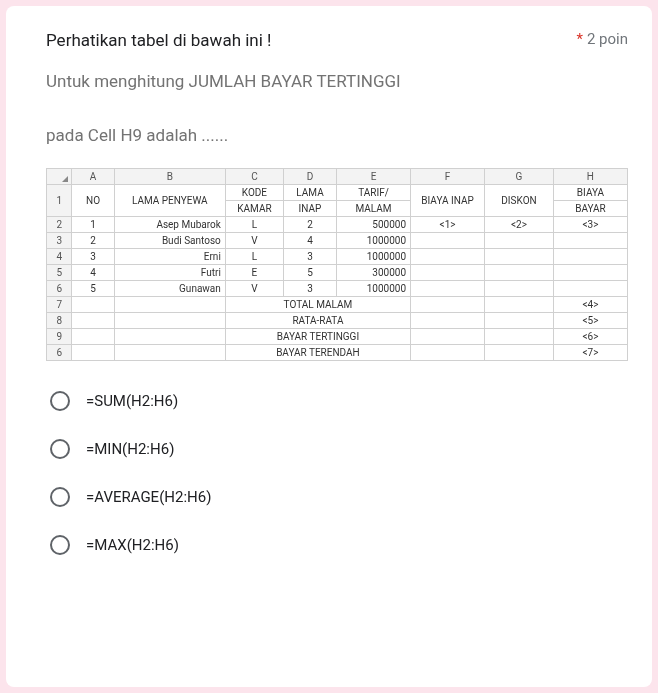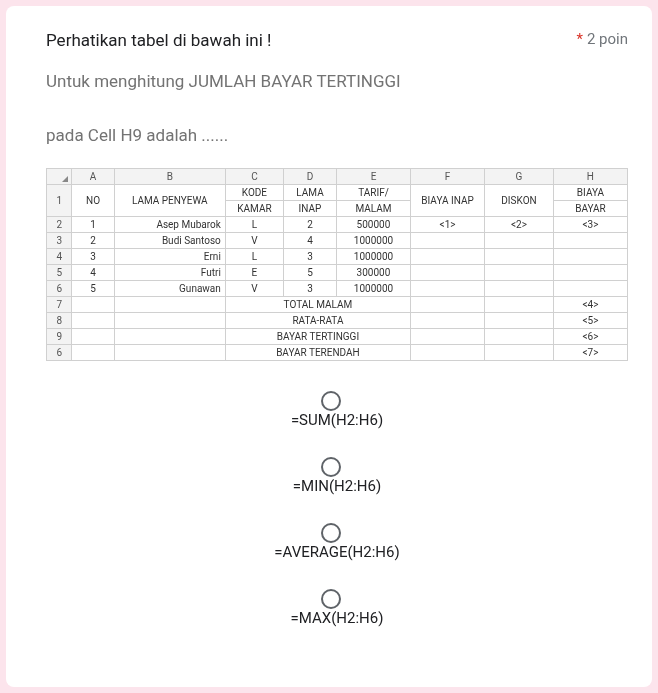--- a/index.html
+++ b/index.html
@@ -40,24 +40,24 @@
     position: absolute;
     right: 3px; bottom: 2px;
     border-left: 6px solid transparent;
     border-bottom: 6px solid #888;
   }
   table.sheet th.colhdr { background: #f3f3f3; text-align: center; font-weight: normal; height: 16px; color: #555; }
   table.sheet th.rowhdr { background: #f3f3f3; text-align: center; font-weight: normal; width: 24px; color: #555; }
   table.sheet td { height: 16px; }
   .tc { text-align: center; }
   .tl { text-align: right; }
-  .tr { text-align: center; }
+  .tr { text-align: right; }
   .red { color: #c00000; }
 
-  .option-row { display: flex; align-items: center; padding: 14px 0; flex-direction: column; }
+  .option-row { display: flex; align-items: center; padding: 14px 0; }
   .radio {
     width: 20px; height: 20px; border: 2px solid #5f6368; border-radius: 50%;
     margin-right: 16px; flex-shrink: 0; margin-left: 4px;
   }
   .opt-label { font-size: 15px; color: #202124; }
 </style>
 </head>
 <body>
 
 <div class="card">

